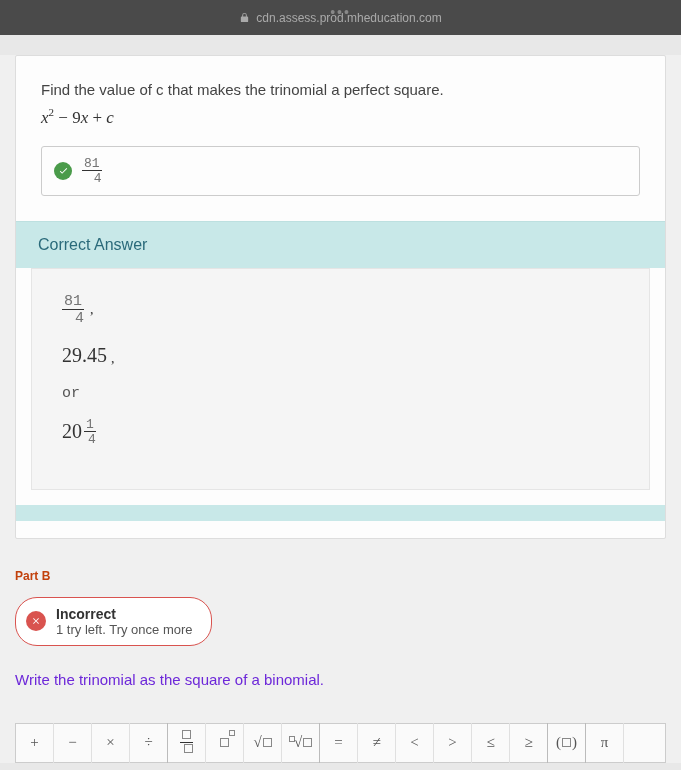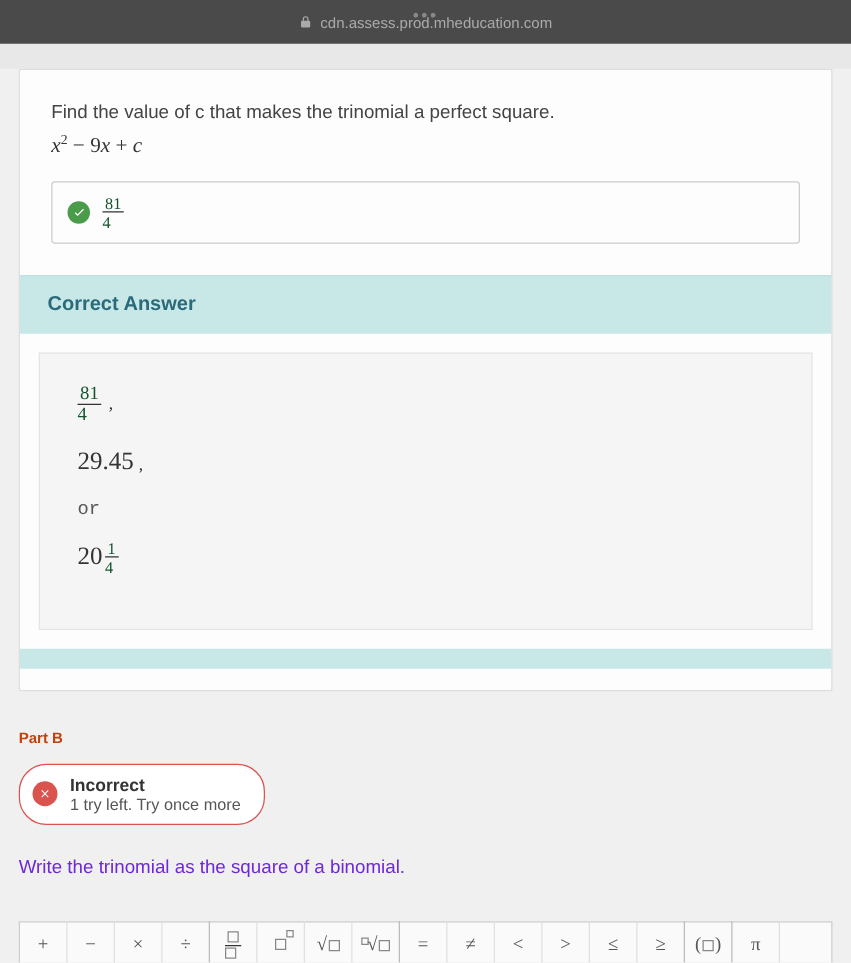--- a/index.html
+++ b/index.html
@@ -9,24 +9,24 @@
 .lock svg{width:100%;height:100%;fill:#aaa}
 .dots{position:absolute;top:4px;left:50%;transform:translateX(-50%);color:#888;font-size:14px;letter-spacing:2px}
 .page{background:#f0f0f0;padding:0}
 .card{background:#fdfdfd;margin:20px 15px 0 15px;border:1px solid #ddd;border-radius:2px;padding:25px 25px 17px 25px}
 .prompt{font-size:15px;color:#444;margin-bottom:8px}
 .expr{font-family:'Times New Roman',serif;font-size:17px;color:#333;margin-bottom:18px}
 .expr sup{font-size:11px;vertical-align:super}
 .ansrow{border:1px solid #ccc;border-radius:3px;padding:10px 12px;display:flex;align-items:center;gap:10px;margin-bottom:0}
 .check{width:18px;height:18px;border-radius:50%;background:#4a9b4a;display:flex;align-items:center;justify-content:center}
 .check svg{width:11px;height:11px;fill:#fff}
-.frac{display:inline-flex;flex-direction:column;align-items:flex-start;font-family:Liberation Serif, serif;font-size:13px;line-height:1;color:#14532d}
+.frac{display:inline-flex;flex-direction:column;align-items:flex-end;font-family:Liberation Mono, monospace;font-size:13px;line-height:1;color:#737373}
 .frac .n{border-bottom:1px solid #333;padding:0 2px}
 .frac .d{padding-top:1px}
-.cahdr{background:#c8e8e8;padding:14px 22px;font-weight:bold;color:#2a6a7a;font-size:16px;margin:25px -25px 15px -25px;border-top:1px solid #bde0e0}
+.cahdr{background:#c8e8e8;padding:14px 22px;font-weight:normal;color:#2a6a7a;font-size:16px;margin:25px -25px 0 -25px;border-top:1px solid #bde0e0}
 .cabody{background:#f5f5f5;margin:0 -10px 15px -10px;padding:25px 30px;border:1px solid #e5e5e5}
 .cabody .line{font-family:'Times New Roman',serif;font-size:18px;color:#333;margin-bottom:18px;display:flex;align-items:center}
 .cabody .or{font-family:Liberation Mono, monospace;font-size:15px;color:#555;margin:6px 0 16px}
 .mixed{display:inline-flex;align-items:center;font-family:'Times New Roman',serif;font-size:20px}
 .mixed .w{margin-right:2px}
 .tealpad{background:#c8e8e8;height:16px;margin:0 -25px}
 .partb{margin:30px 15px 0 15px}
 .partb h3{font-size:12px;font-weight:bold;color:#c2410c;margin-bottom:14px}
 .pill{display:inline-flex;align-items:center;gap:10px;border:1.5px solid #d9534f;border-radius:22px;padding:8px 18px 8px 10px;background:#fff}
 .xc{width:20px;height:20px;border-radius:50%;background:#d9534f;display:flex;align-items:center;justify-content:center}

